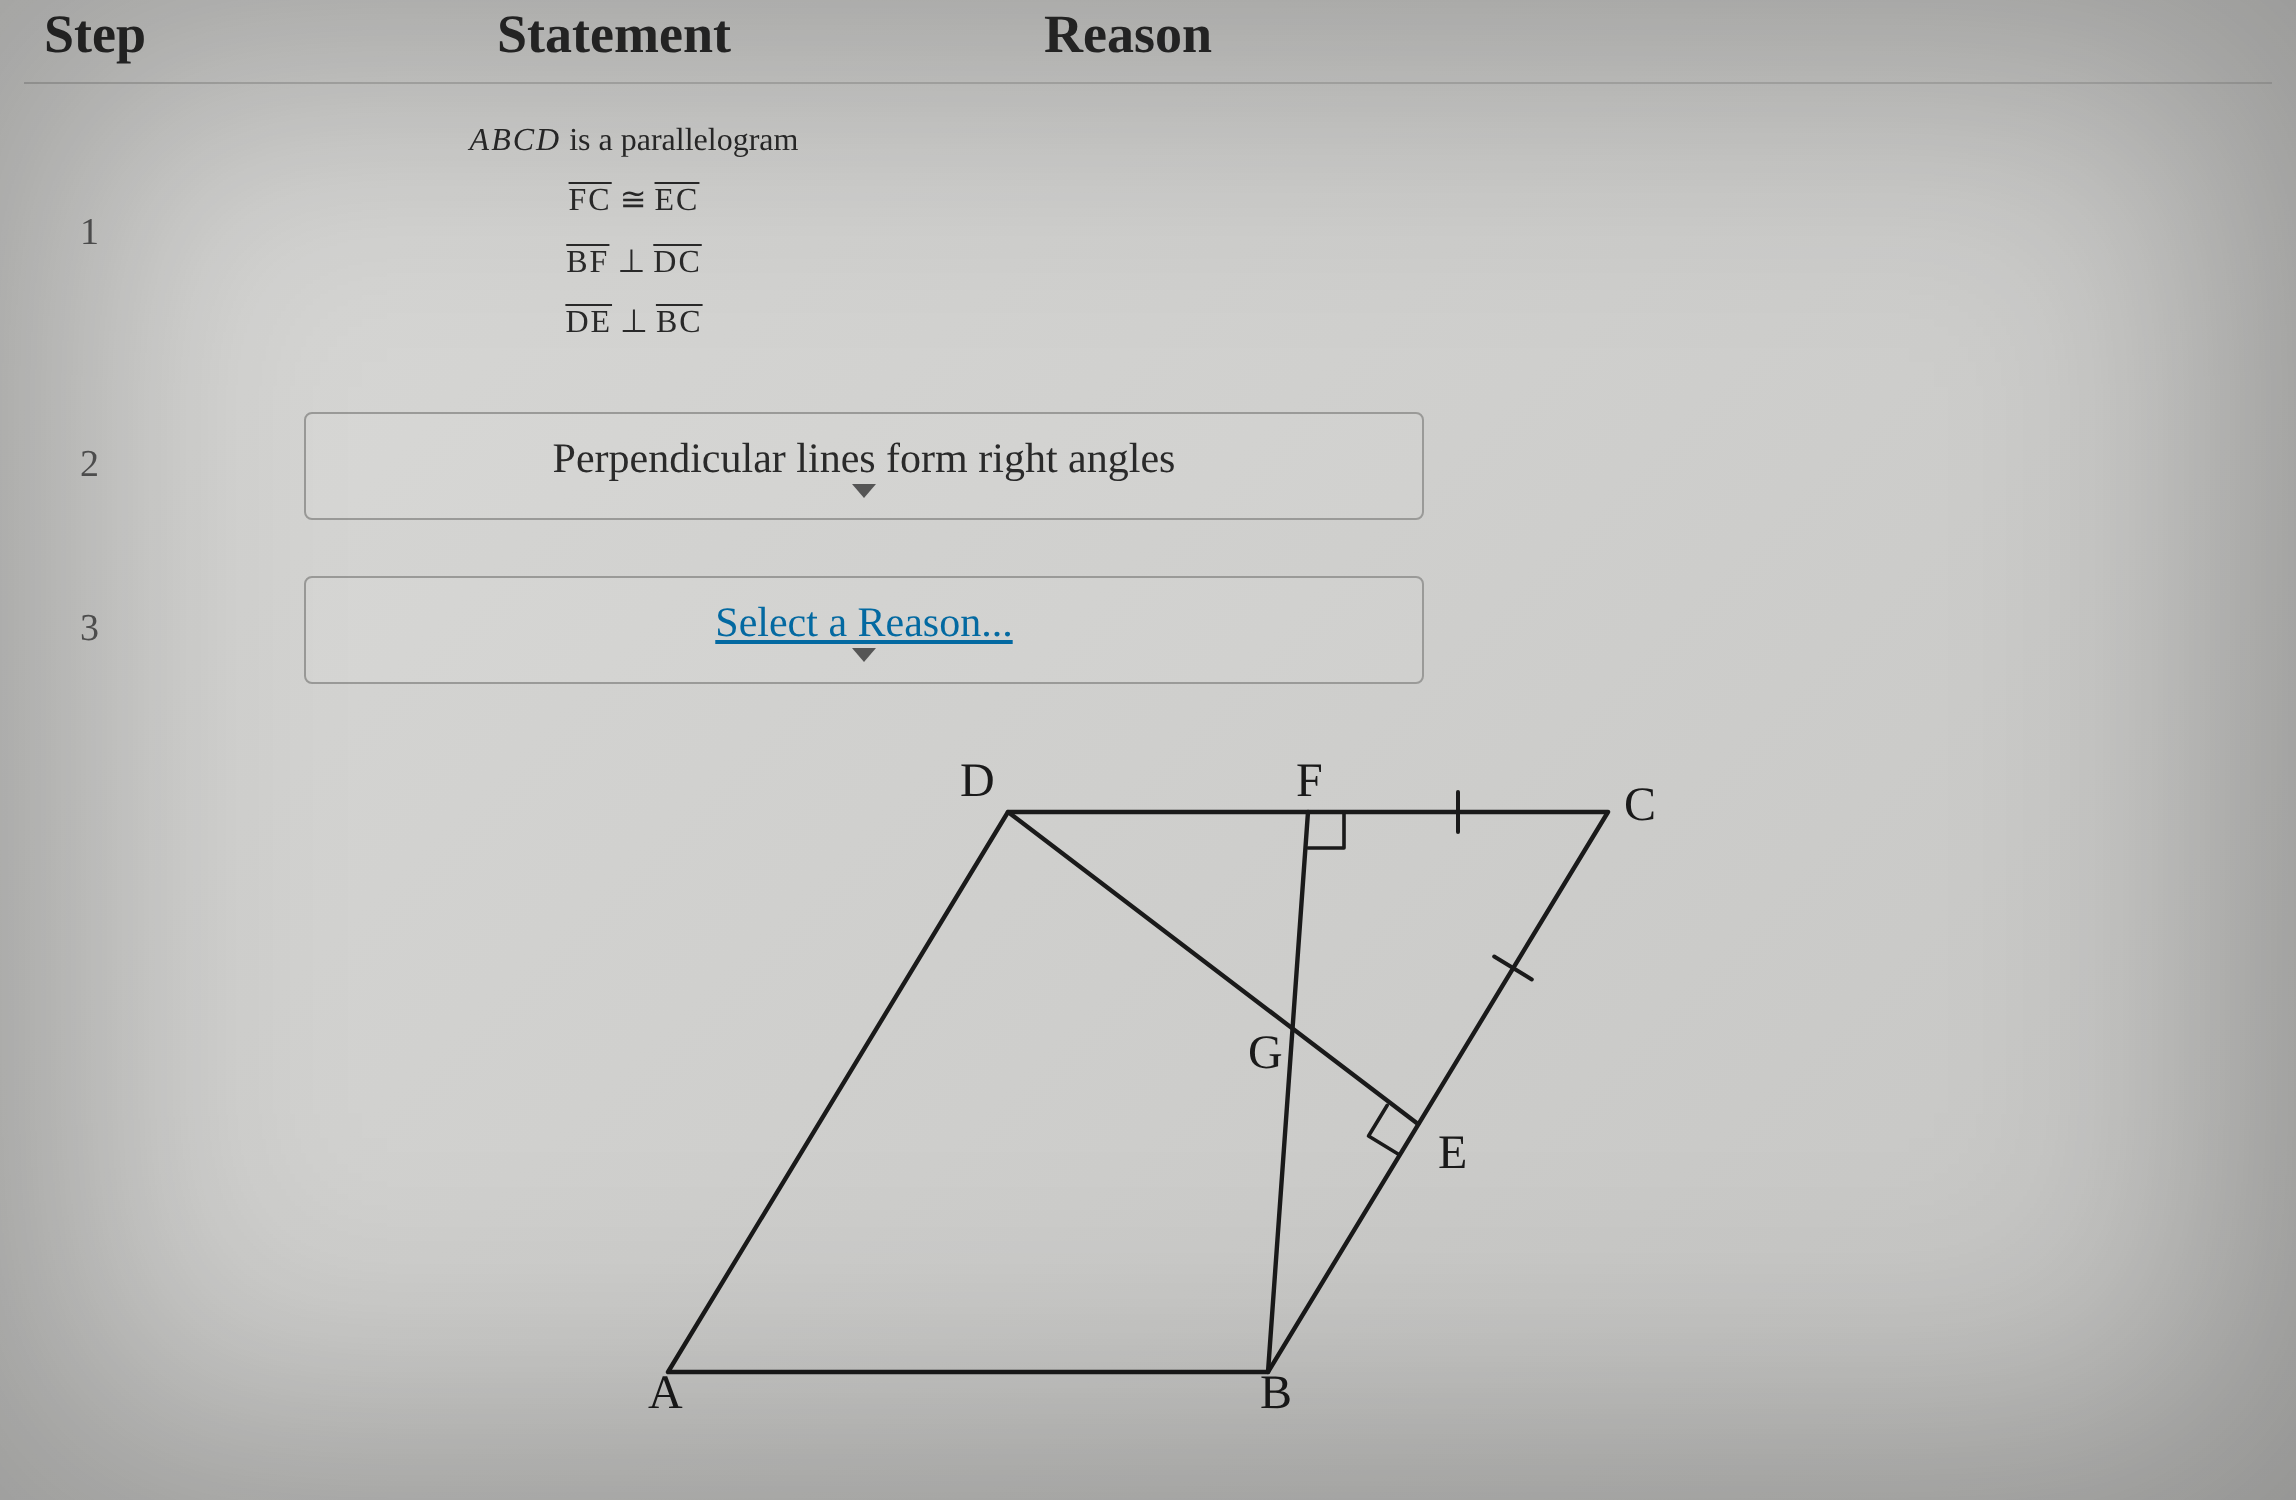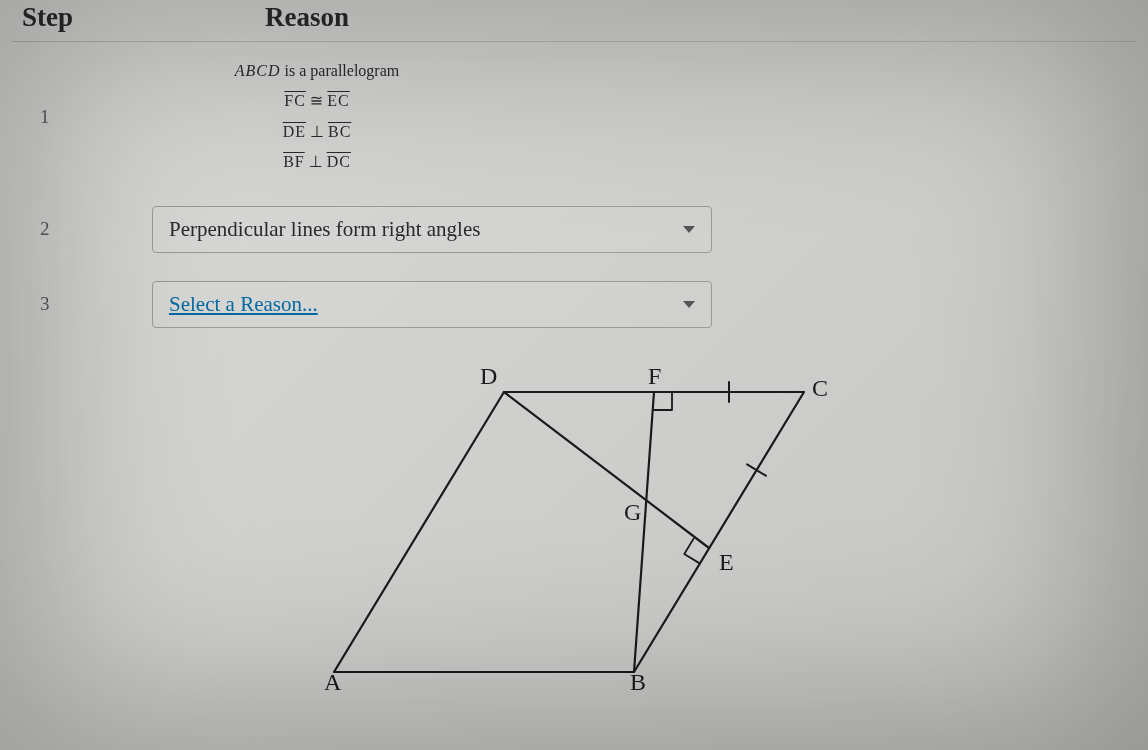--- a/index.html
+++ b/index.html
@@ -59,20 +59,21 @@
     display: flex;
     align-items: center;
     justify-content: space-between;
     border: 1px solid #9a9a98;
     border-radius: 4px;
     padding: 10px 16px;
     font-size: 21px;
     background: rgba(255,255,255,0.05);
     width: 560px;
     cursor: pointer;
+    flex-direction: column;
   }
   .dropdown.selected { color: #2a2a2a; }
   .dropdown.placeholder { color: #0369a1; text-decoration: underline; }
   .caret {
     width: 0; height: 0;
     border-left: 6px solid transparent;
     border-right: 6px solid transparent;
     border-top: 7px solid #555;
   }
   .figure-wrap {
@@ -88,37 +89,38 @@
   svg.figure .ln { stroke: #1a1a1a; stroke-width: 2.2; fill: none; stroke-linecap: round; stroke-linejoin: round;}
   svg.figure text { font-family: 'Times New Roman', serif; font-size: 24px; fill: #1a1a1a; }
 </style>
 </head>
 <body>
 
 <div class="proof-table">
 
   <div class="hdr-row">
     <div>Step</div>
+    <div>Statement</div>
     <div>Reason</div>
   </div>
 
   <div class="prow">
     <div class="step-num">1</div>
     <div class="stmt">
       <div>
         <span class="math">ABCD</span><span class="upright"> is a parallelogram</span>
       </div>
       <div>
         <span class="seg">FC</span><span> ≅ </span><span class="seg">EC</span>
       </div>
       <div>
-        <span class="seg">DE</span><span> ⊥ </span><span class="seg">BC</span>
+        <span class="seg">BF</span><span> ⊥ </span><span class="seg">DC</span>
       </div>
       <div>
-        <span class="seg">BF</span><span> ⊥ </span><span class="seg">DC</span>
+        <span class="seg">DE</span><span> ⊥ </span><span class="seg">BC</span>
       </div>
     </div>
   </div>
 
   <div class="prow">
     <div class="step-num">2</div>
     <div class="reason">
       <div class="dropdown selected">
         <span>Perpendicular lines form right angles</span>
         <span class="caret"></span>

